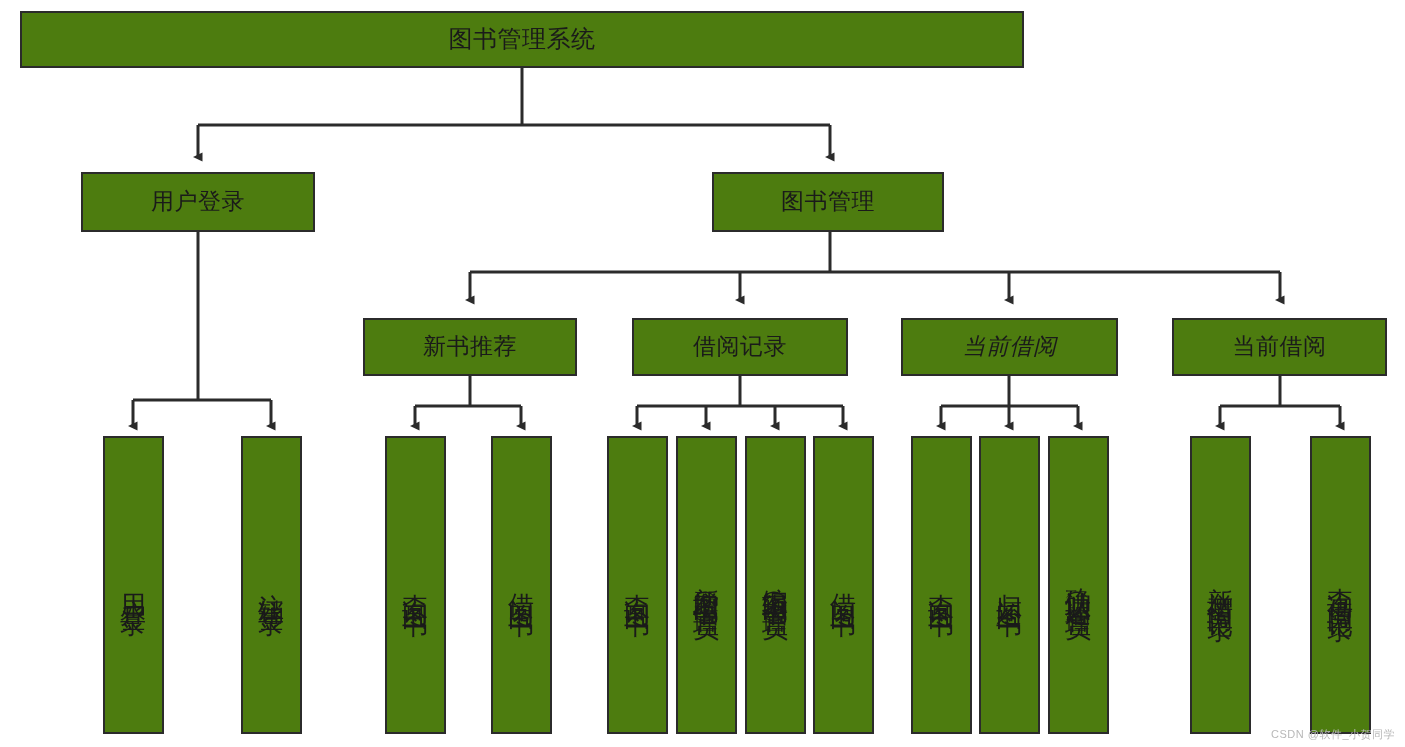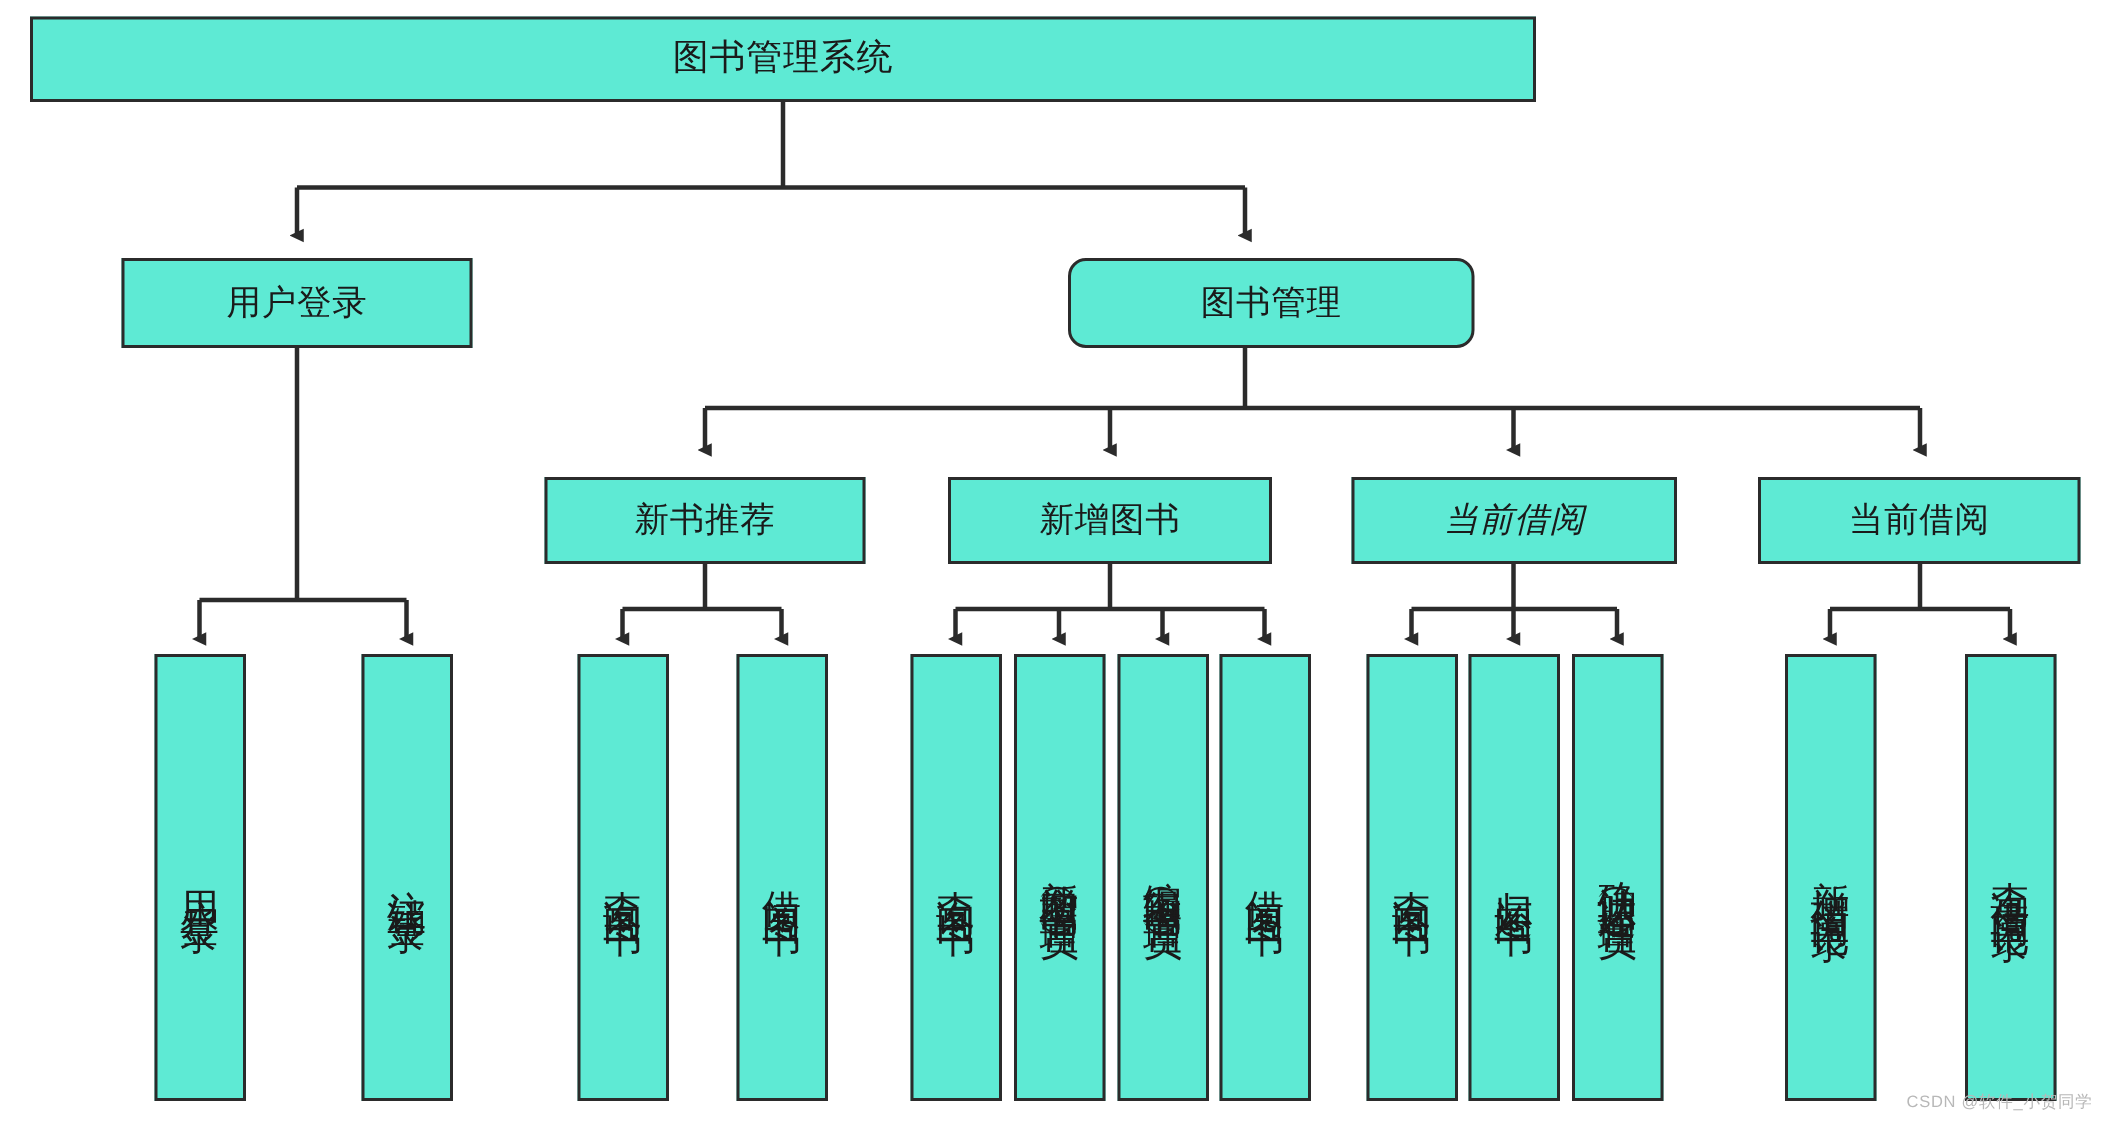--- a/index.html
+++ b/index.html
@@ -23,21 +23,21 @@
     position: absolute;
     left: 0;
     top: 0;
     width: 1405px;
     height: 747px;
     pointer-events: none;
   }
   .node {
     position: absolute;
     box-sizing: border-box;
-    background: #5eead4;
+    background: #4d7c0f;
     border: 2px solid #2b2b2b;
     display: flex;
     align-items: center;
     justify-content: center;
     overflow: hidden;
   }
   .node .node-label {
     color: #1a1a1a;
     line-height: 1.18;
     text-align: center;
@@ -133,29 +133,29 @@
     </g>
   </svg>
 
   <div class="node horiz root" style="left:20px; top:11px; width:1004px; height:57px;">
     <span class="node-label">图书管理系统</span>
   </div>
 
   <div class="node horiz" style="left:81px; top:172px; width:234px; height:60px;">
     <span class="node-label">用户登录</span>
   </div>
-  <div class="node horiz" style="left:712px; top:172px; width:271px; height:60px;border-radius:12px;">
+  <div class="node horiz" style="left:712px; top:172px; width:232px; height:60px;">
     <span class="node-label">图书管理</span>
   </div>
 
   <div class="node horiz" style="left:363px; top:318px; width:214px; height:58px;">
     <span class="node-label">新书推荐</span>
   </div>
   <div class="node horiz" style="left:632px; top:318px; width:216px; height:58px;">
-    <span class="node-label">新增图书</span>
+    <span class="node-label">借阅记录</span>
   </div>
   <div class="node horiz" style="left:901px; top:318px; width:217px; height:58px;font-style:italic;">
     <span class="node-label">当前借阅</span>
   </div>
   <div class="node horiz" style="left:1172px; top:318px; width:215px; height:58px;">
     <span class="node-label">当前借阅</span>
   </div>
 
   <div class="node vert" style="left:103px; top:436px; width:61px; height:298px;">
     <span class="node-label">用户登录</span>

